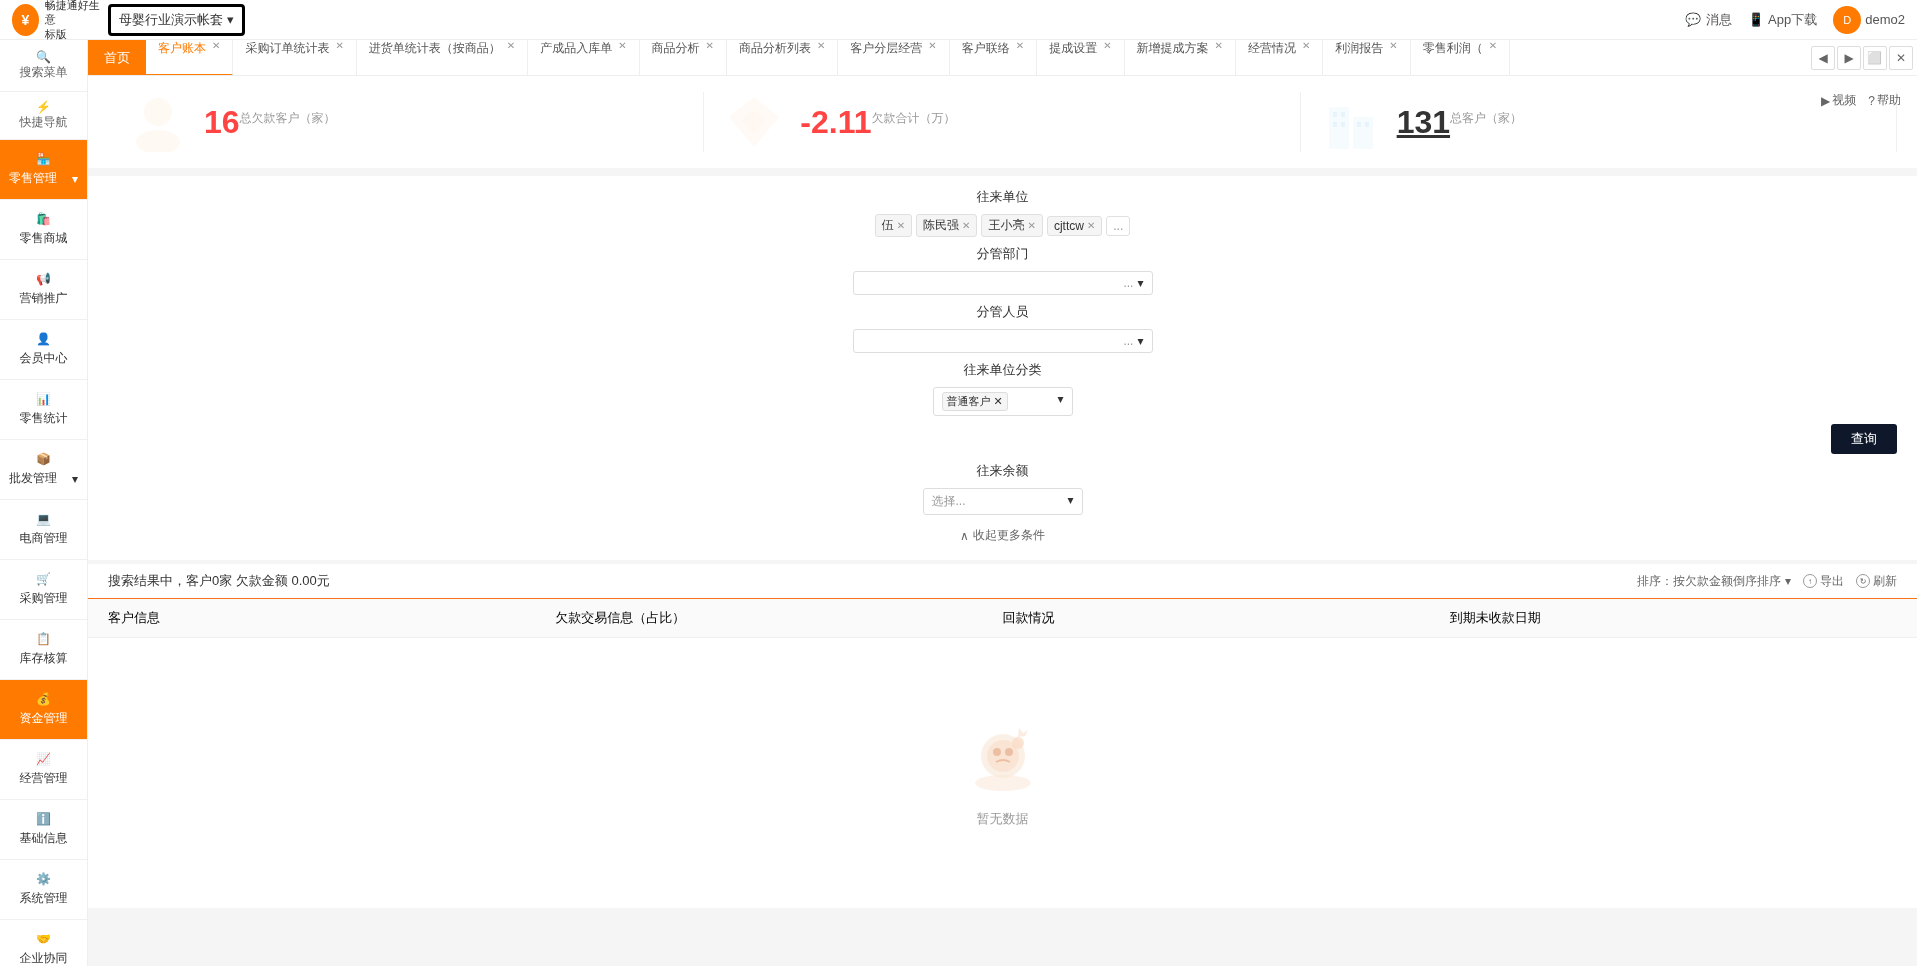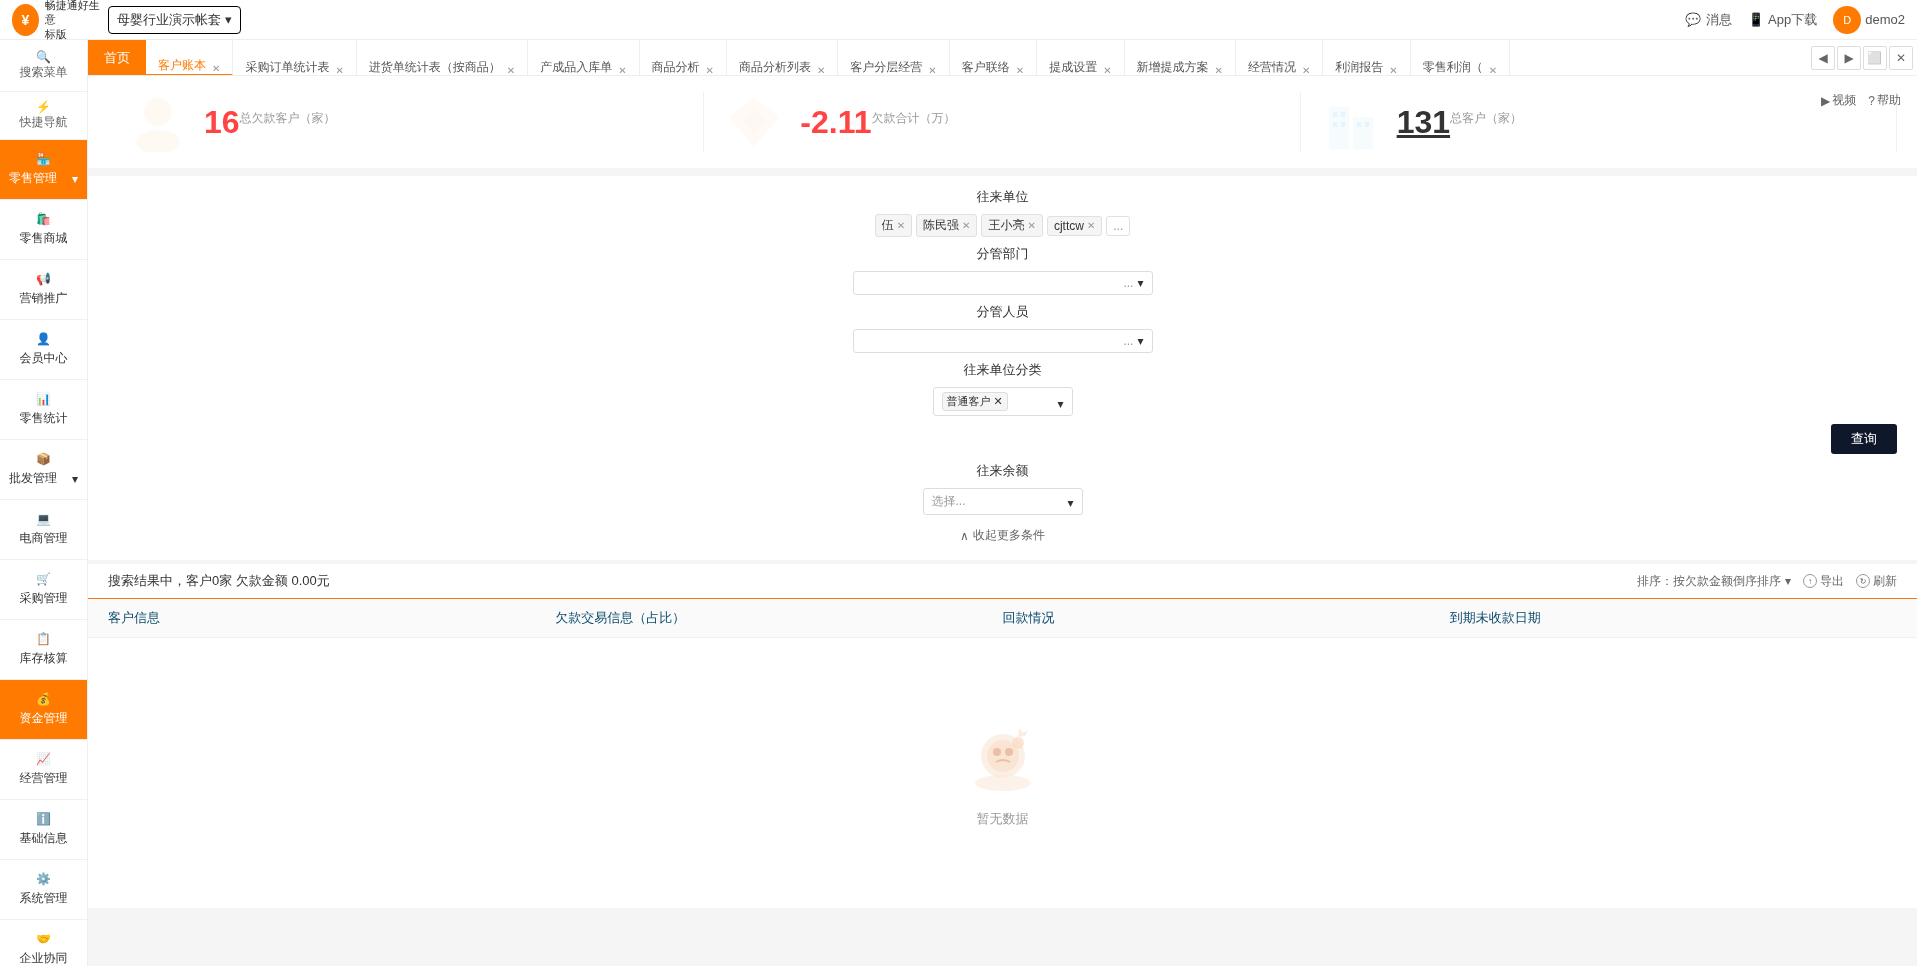--- a/index.html
+++ b/index.html
@@ -45,21 +45,21 @@
       line-height: 1.3;
     }
     .company-selector {
       display: flex;
       align-items: center;
       gap: 4px;
       font-size: 13px;
       color: #333;
       cursor: pointer;
       padding: 4px 8px;
-      border: 1px solid #000000;
+      border: 3px solid #000000;
       border-radius: 4px;
       background: #fff;
     }
     .top-header-right {
       display: flex;
       align-items: center;
       gap: 16px;
     }
     .header-action {
       display: flex;
@@ -151,21 +151,21 @@
       background: #fff;
       border-bottom: 1px solid #eee;
       display: flex;
       align-items: center;
       height: 36px;
       flex-shrink: 0;
       overflow: hidden;
     }
     .tab-item {
       display: flex;
-      align-items: flex-end;
+      align-items: flex-start;
       padding: 0 12px;
       height: 36px;
       border-right: 1px solid #eee;
       cursor: pointer;
       font-size: 12px;
       color: #555;
       white-space: nowrap;
       flex-shrink: 0;
       gap: 4px;
     }
@@ -321,21 +321,21 @@
     .filter-more {
       font-size: 12px;
       color: #999;
       cursor: pointer;
       padding: 2px 6px;
       border: 1px solid #e0e0e0;
       border-radius: 3px;
     }
     .filter-select {
       display: flex;
-      align-items: flex-end;
+      align-items: flex-start;
       border: 1px solid #ddd;
       border-radius: 3px;
       padding: 4px 8px;
       background: #fff;
       cursor: pointer;
       min-width: 140px;
       font-size: 12px;
       color: #333;
     }
     .filter-select-wide {
@@ -438,21 +438,21 @@
     }
     .table-header {
       display: grid;
       grid-template-columns: 2fr 2fr 2fr 2fr;
       padding: 10px 20px;
       border-bottom: 1px solid #f0f0f0;
       background: #fafafa;
     }
     .table-header-cell {
       font-size: 13px;
-      color: #0c4a6e;
+      color: #000000;
       font-weight: 500;
     }
     .empty-state {
       display: flex;
       flex-direction: column;
       align-items: center;
       justify-content: center;
       padding: 80px 20px;
     }
     .empty-icon {

